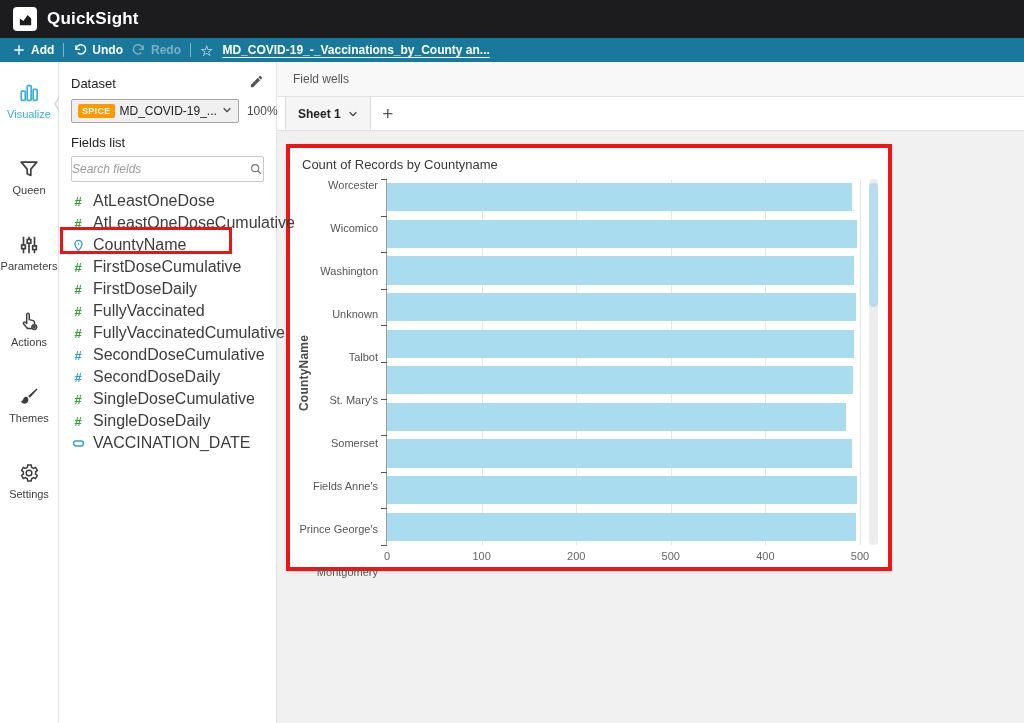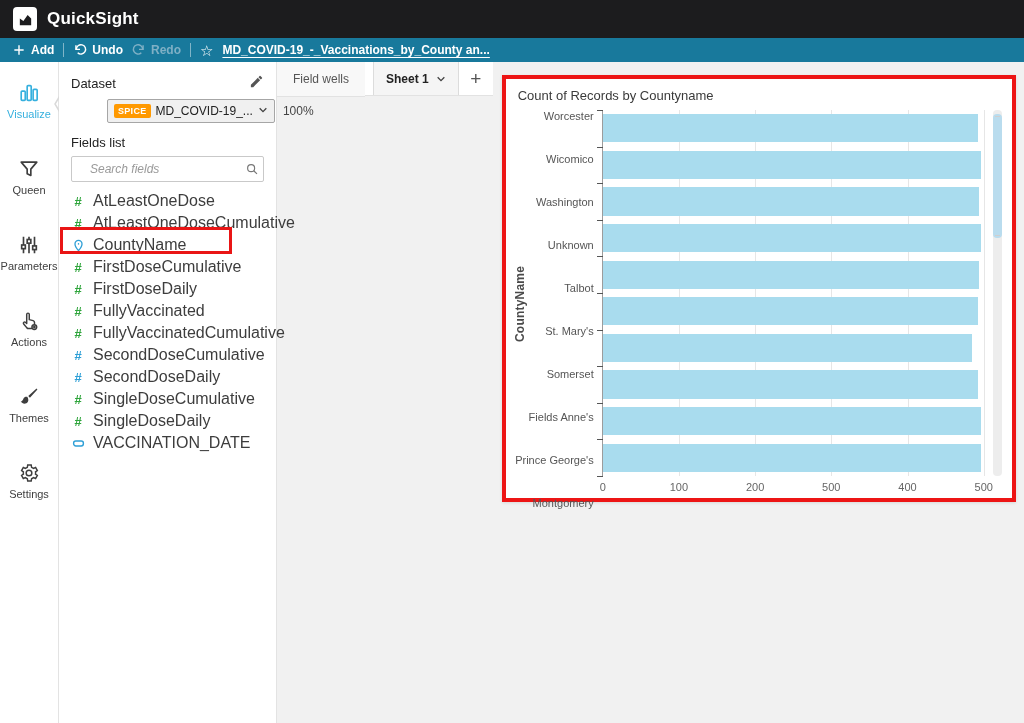--- a/index.html
+++ b/index.html
@@ -44,60 +44,60 @@
   
   .panel { width:218px; background:#fff; border-right:1px solid #e3e3e3;
     padding:12px 12px 0; position:relative; font-size:12px; color:#333; }
   .panel-h { font-size:13px; color:#232323; display:flex;
     justify-content:space-between; align-items:center; }
   .pencil { background:none; border:none; color:#555; cursor:pointer; }
   .pencil svg { width:15px; height:15px; }
   .ds-row { display:flex; align-items:center; gap:8px; margin-top:7px; }
   .ds-select { flex:0 0 166px; height:24px; background:#f0f0f0;
     border:1px solid #a6a6a6; border-radius:2px; display:flex; align-items:center;
-    padding:0 6px; gap:5px; cursor:pointer;margin-left:36px; }
+    padding:0 6px; gap:5px; cursor:pointer; }
   .spice { background:#ff9900; color:#fff; font-size:9px; font-weight:700;
     padding:2px 4px; border-radius:2px; letter-spacing:.3px; flex:0 0 auto; }
   .ds-name { flex:1; white-space:nowrap; overflow:hidden; color:#222; font-size:12px; }
   .chev svg { width:10px; height:10px; color:#444; }
   .pct { font-size:12px; color:#444; }
   .fields-h { margin-top:12px; font-size:13px; color:#232323; }
   .search { margin-top:6px; height:26px; border:1px solid #c9c9c9; border-radius:2px;
-    display:flex; align-items:center; padding:0 18px; background:#fff; }
+    display:flex; align-items:center; padding:0 0; background:#fff; }
   .search input { border:none; outline:none; flex:1; font-size:12px; color:#555;
     background:transparent; font-family:"Liberation Sans", sans-serif; }
   .search input::placeholder { color:#9a9a9a; font-style:italic; }
   .search svg { width:14px; height:14px; color:#777; flex:0 0 auto; }
   #fields-list { margin-top:8px; }
   .f-row { height:22px; display:flex; align-items:center; gap:8px; cursor:pointer; }
   .f-icon { width:14px; text-align:center; font-weight:700; font-size:13px;
     line-height:1; flex:0 0 auto; }
   .f-icon.green { color:#2fa53c; }
   .f-icon.blue  { color:#2e9fd6; }
   .f-icon svg { width:13px; height:13px; display:block; margin:0 auto; }
   .f-name { color:#3d3d3d; font-size:16px; white-space:nowrap; }
   .red-rect { position:absolute; left:1px; top:165px; width:172px; height:27px;
     border:3px solid #e91515; pointer-events:none; }
 
   
-  .workspace { flex:1; display:flex; flex-direction:row; background:#f1f1f1; }
+  .workspace { flex:1; display:flex; flex-direction:column; background:#f1f1f1; }
   .fieldwells { height:35px; background:#f8f8f8; border-bottom:1px solid #e2e2e2;
     display:flex; align-items:center; padding:0 16px; font-size:12px; color:#555; }
   .sheetrow { height:34px; background:#fff; border-bottom:1px solid #e2e2e2;
     display:flex; align-items:stretch; padding-left:8px; }
   .sheettab { display:flex; align-items:center; gap:7px; padding:0 12px;
     background:#f5f5f5; border-left:1px solid #dcdcdc; border-right:1px solid #dcdcdc;
     font-size:12px; font-weight:700; color:#222; cursor:pointer; }
   .sheettab svg { width:10px; height:10px; color:#444; }
   .addsheet { width:34px; background:none; border:none; color:#555; font-size:19px;
     cursor:pointer; }
   .canvas { flex:1; padding:13px 0 0 9px; }
 
   
-  .chart-card { width:514px; height:427px; background:#fff;
+  .chart-card { width:606px; height:427px; background:#fff;
     border:4px solid #ed1515; display:flex; flex-direction:column;
     box-shadow:0 1px 3px rgba(0,0,0,.10); }
   .chart-title { padding:9px 12px 3px; font-size:13px; color:#3a3a3a; }
   .chart-body { flex:1; display:flex; padding:4px 10px 0 4px; min-height:0; }
   .y-title { width:20px; display:flex; align-items:center; justify-content:center; }
   .y-title span { transform:rotate(-90deg); white-space:nowrap; font-size:12px;
     font-weight:700; color:#4a4a4a; letter-spacing:.2px; }
   .plot-col { flex:1; display:flex; flex-direction:column; min-width:0; }
   .plot-row { flex:1; display:flex; min-height:0; }
   .y-labels { width:72px; display:flex; flex-direction:column;gap:31px; }

